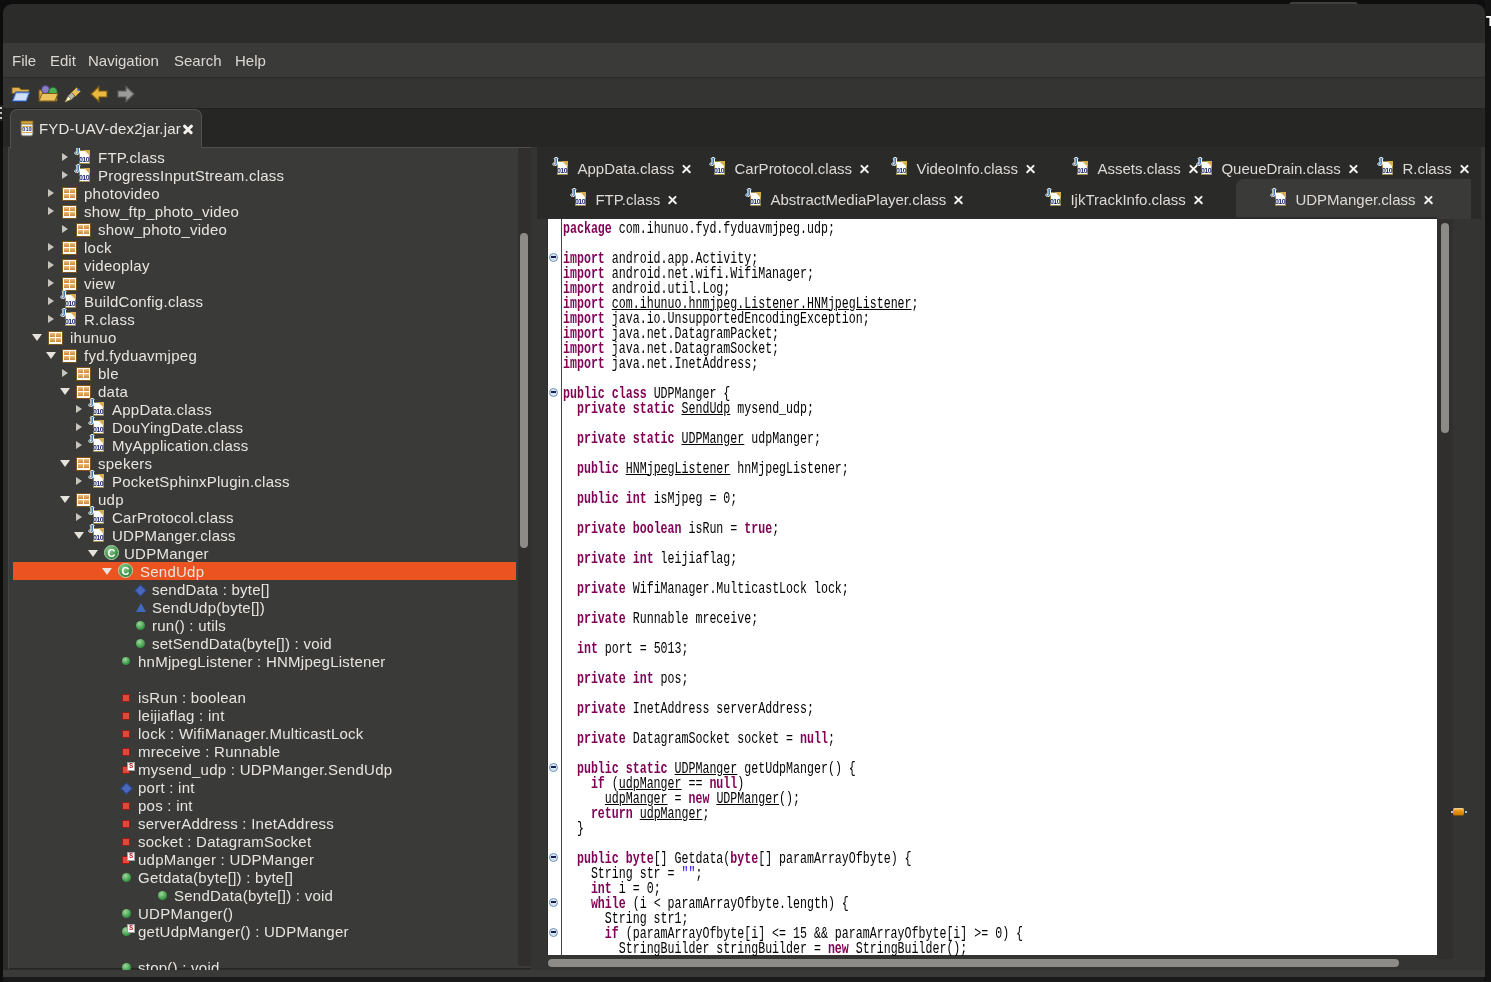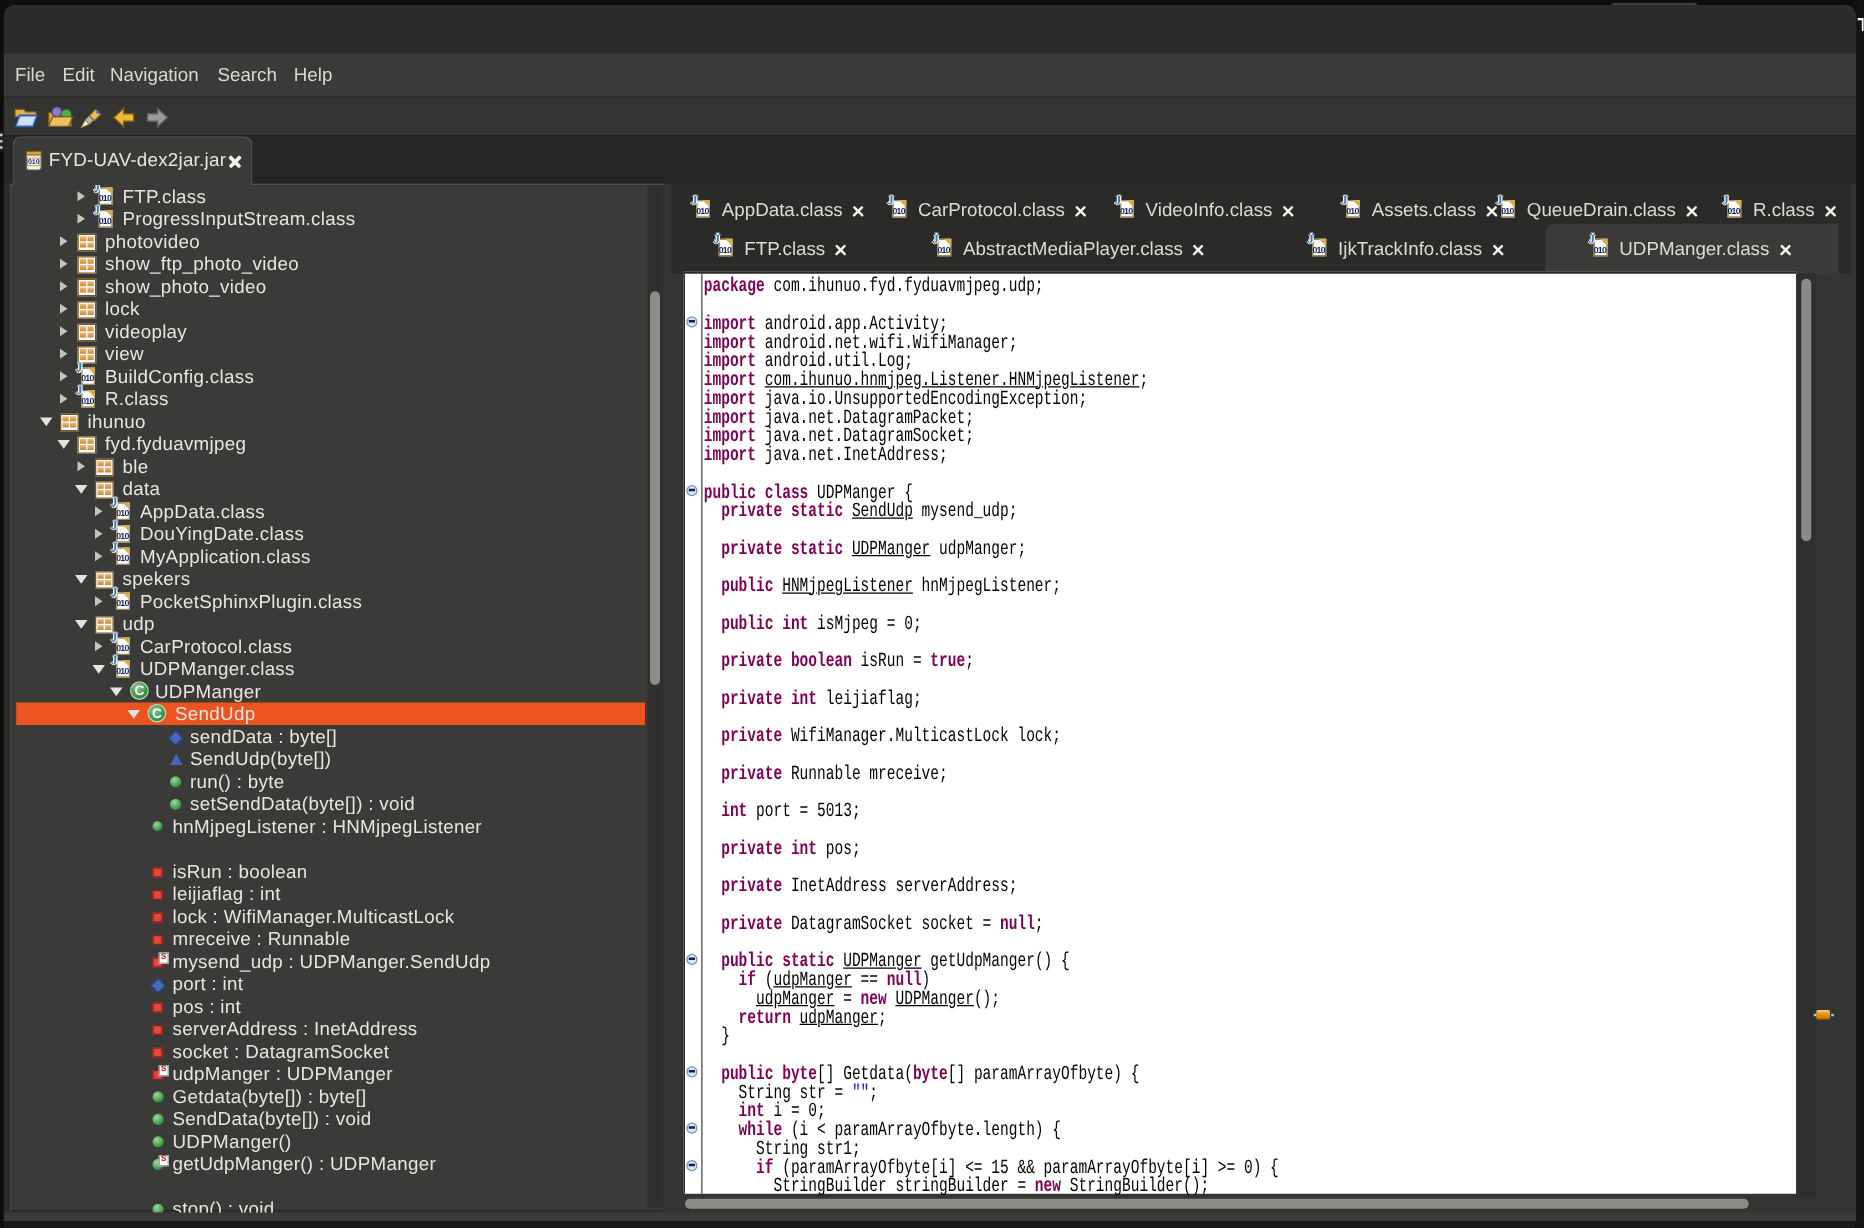--- a/index.html
+++ b/index.html
@@ -172,21 +172,21 @@
 <div class="tr" style="top:36px;">
 <span class="ar arr" style="left:40px;"></span>
 <span class="ic pkg" style="left:54px;">
             <i class="p1"></i>
             <i class="p2"></i>
             <i class="p3"></i>
             <i class="p4"></i>
           </span>
 <span class="txt" style="left:76px;">photovideo</span>
 </div>
-<div class="tr" style="top:72px;">
+<div class="tr" style="top:72px;margin-left:14px;">
 <span class="ar arr" style="left:40px;"></span>
 <span class="ic pkg" style="left:54px;">
             <i class="p1"></i>
             <i class="p2"></i>
             <i class="p3"></i>
             <i class="p4"></i>
           </span>
 <span class="txt" style="left:76px;">show_photo_video</span>
 </div>
 <div class="tr" style="top:90px;">
@@ -373,21 +373,21 @@
 <div class="tr" style="top:432px;">
 <span class="ic fdef" style="left:128px;"></span>
 <span class="txt" style="left:144px;">sendData : byte[]</span>
 </div>
 <div class="tr" style="top:450px;">
 <span class="ic cdef" style="left:128px;"></span>
 <span class="txt" style="left:144px;">SendUdp(byte[])</span>
 </div>
 <div class="tr" style="top:468px;">
 <span class="ic mpub" style="left:128px;"></span>
-<span class="txt" style="left:144px;">run() : byte</span>
+<span class="txt" style="left:144px;">run() : utils</span>
 </div>
 <div class="tr" style="top:486px;">
 <span class="ic mpub" style="left:128px;"></span>
 <span class="txt" style="left:144px;">setSendData(byte[]) : void</span>
 </div>
 <div class="tr" style="top:504px;">
 <span class="ic fpub" style="left:114px;"></span>
 <span class="txt" style="left:130px;">hnMjpegListener : HNMjpegListener</span>
 </div>
 <div class="tr" style="top:540px;">
@@ -429,21 +429,21 @@
 </div>
 <div class="tr" style="top:702px;">
 <span class="ic fpri" style="left:114px;"></span>
 <span class="sbadge" style="left:119px;">S</span>
 <span class="txt" style="left:130px;">udpManger : UDPManger</span>
 </div>
 <div class="tr" style="top:720px;">
 <span class="ic mpub" style="left:114px;"></span>
 <span class="txt" style="left:130px;">Getdata(byte[]) : byte[]</span>
 </div>
-<div class="tr" style="top:738px;">
+<div class="tr" style="top:738px;margin-left:36px;">
 <span class="ic mpub" style="left:114px;"></span>
 <span class="txt" style="left:130px;">SendData(byte[]) : void</span>
 </div>
 <div class="tr" style="top:756px;">
 <span class="ic mpub" style="left:114px;"></span>
 <span class="txt" style="left:130px;">UDPManger()</span>
 </div>
 <div class="tr" style="top:774px;">
 <span class="ic mpub" style="left:114px;"></span>
 <span class="sbadge" style="left:119px;">S</span>

